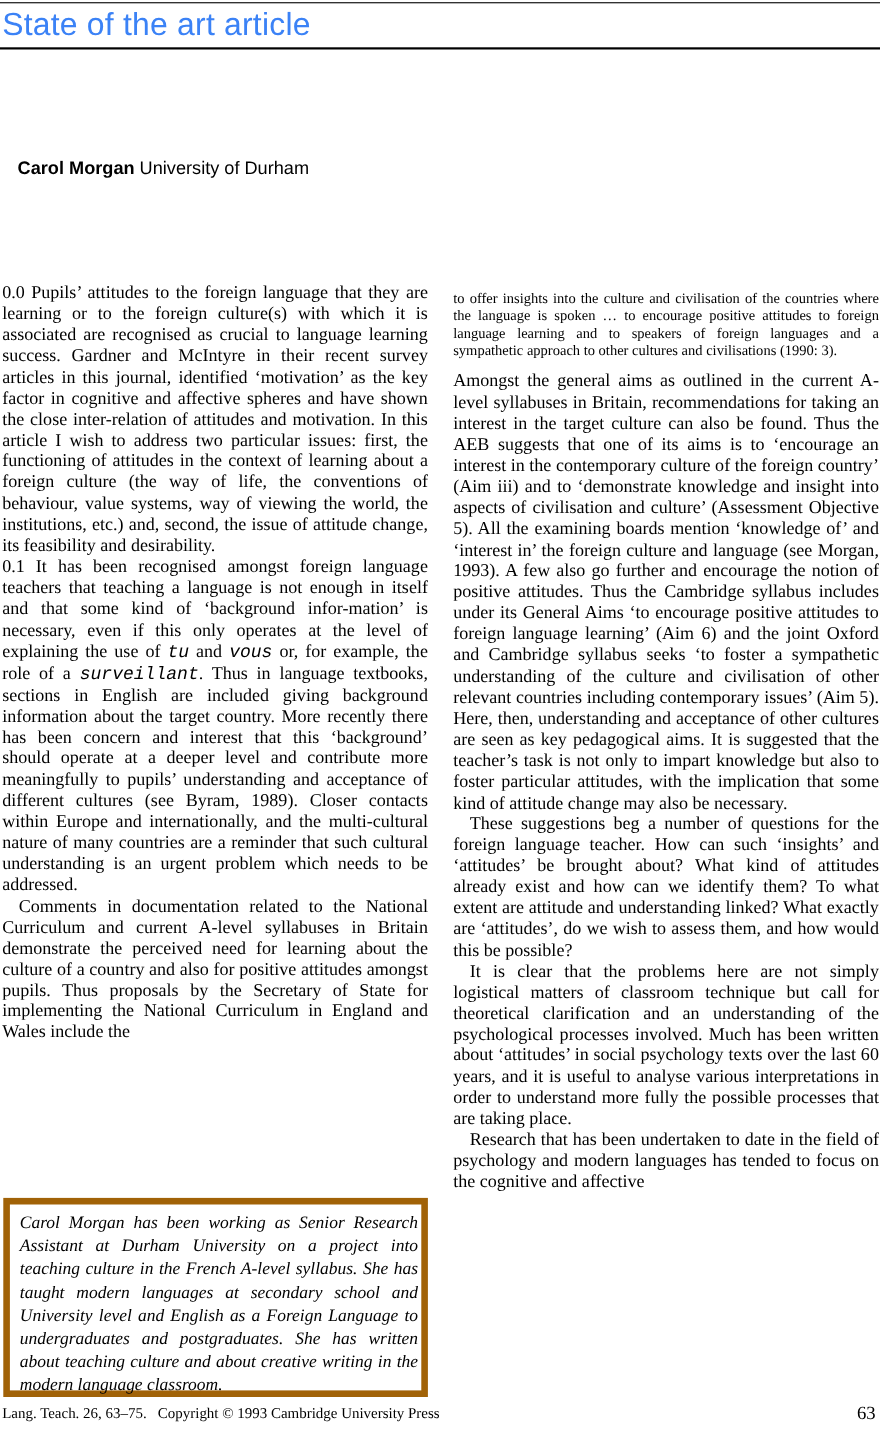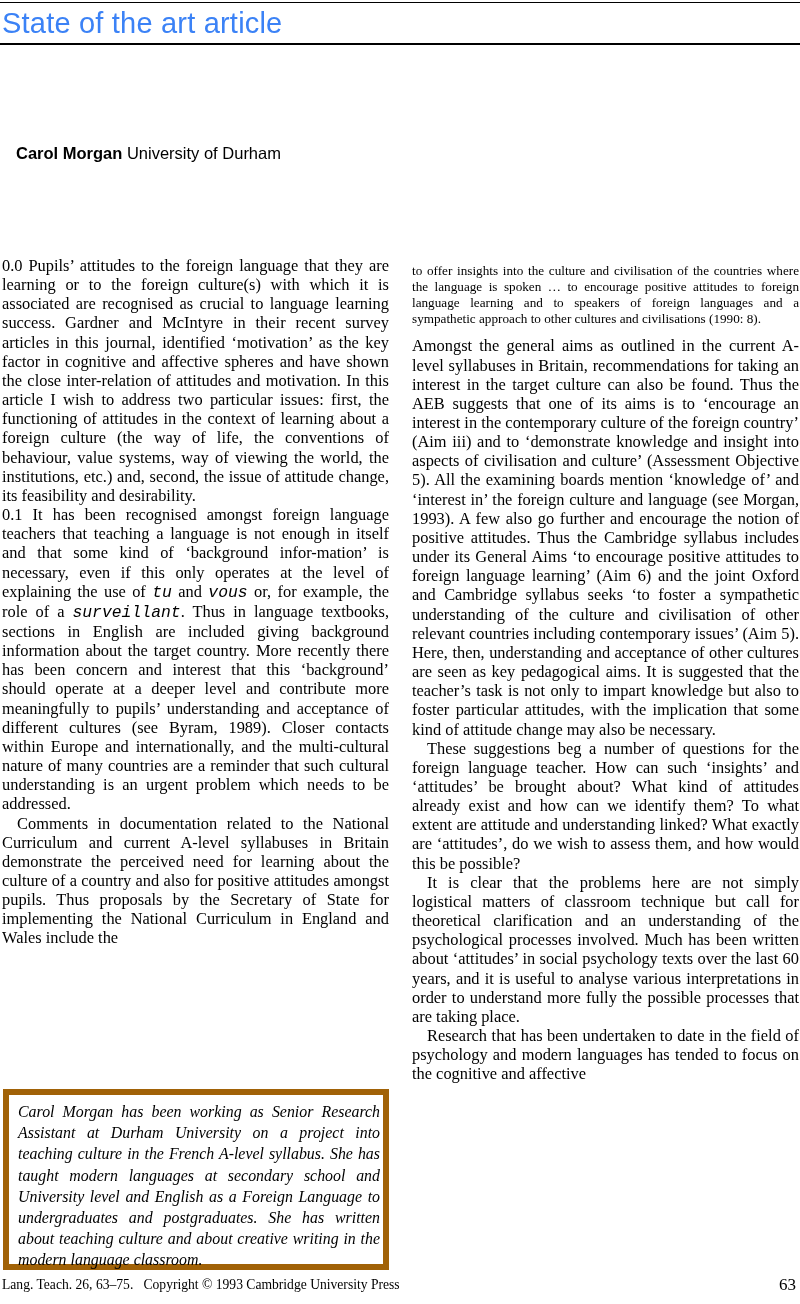--- a/index.html
+++ b/index.html
@@ -163,21 +163,21 @@
     <p class="noindent">0.0 Pupils’ attitudes to the foreign language that they are learning or to the foreign culture(s) with which it is associated are recognised as crucial to language learning success. Gardner and McIntyre in their recent survey articles in this journal, identified ‘motivation’ as the key factor in cognitive and affective spheres and have shown the close inter-relation of attitudes and motivation. In this article I wish to address two particular issues: first, the functioning of attitudes in the context of learning about a foreign culture (the way of life, the conventions of behaviour, value systems, way of viewing the world, the institutions, etc.) and, second, the issue of attitude change, its feasibility and desirability.</p>
 
     <p class="noindent"><span>0.1  It has been recognised amongst foreign language teachers that teaching a language is not enough in itself and that some kind of ‘background infor-mation’ is necessary, even if this only operates at the level of explaining the use of </span><span class="ital">tu</span><span> and </span><span class="ital">vous</span><span> or, for example, the role of a </span><span class="ital">surveillant</span><span>. Thus in language textbooks, sections in English are included giving background information about the target country. More recently there has been concern and interest that this ‘background’ should operate at a deeper level and contribute more meaningfully to pupils’ understanding and acceptance of different cultures (see Byram, 1989). Closer contacts within Europe and internationally, and the multi-cultural nature of many countries are a reminder that such cultural understanding is an urgent problem which needs to be addressed.</span></p>
 
     <p class="indent">Comments in documentation related to the National Curriculum and current A-level syllabuses in Britain demonstrate the perceived need for learning about the culture of a country and also for positive attitudes amongst pupils. Thus proposals by the Secretary of State for implementing the National Curriculum in England and Wales include the</p>
   </div>
 
   <div class="col col-right">
 
 
-    <div class="extract">to offer insights into the culture and civilisation of the countries where the language is spoken … to encourage positive attitudes to foreign language learning and to speakers of foreign languages and a sympathetic approach to other cultures and civilisations (1990: 8).</div>
+    <div class="extract">to offer insights into the culture and civilisation of the countries where the language is spoken … to encourage positive attitudes to foreign language learning and to speakers of foreign languages and a sympathetic approach to other cultures and civilisations (1990: 3).</div>
 
     <p class="noindent">Amongst the general aims as outlined in the current A-level syllabuses in Britain, recommendations for taking an interest in the target culture can also be found. Thus the AEB suggests that one of its aims is to ‘encourage an interest in the contemporary culture of the foreign country’ (Aim iii) and to ‘demonstrate knowledge and insight into aspects of civilisation and culture’ (Assessment Objective 5). All the examining boards mention ‘knowledge of’ and ‘interest in’ the foreign culture and language (see Morgan, 1993). A few also go further and encourage the notion of positive attitudes. Thus the Cambridge syllabus includes under its General Aims ‘to encourage positive attitudes to foreign language learning’ (Aim 6) and the joint Oxford and Cambridge syllabus seeks ‘to foster a sympathetic understanding of the culture and civilisation of other relevant countries including contemporary issues’ (Aim 5). Here, then, understanding and acceptance of other cultures are seen as key pedagogical aims. It is suggested that the teacher’s task is not only to impart knowledge but also to foster particular attitudes, with the implication that some kind of attitude change may also be necessary.</p>
     <p class="indent">These suggestions beg a number of questions for the foreign language teacher. How can such ‘insights’ and ‘attitudes’ be brought about? What kind of attitudes already exist and how can we identify them? To what extent are attitude and understanding linked? What exactly are ‘attitudes’, do we wish to assess them, and how would this be possible?</p>
     <p class="indent">It is clear that the problems here are not simply logistical matters of classroom technique but call for theoretical clarification and an understanding of the psychological processes involved. Much has been written about ‘attitudes’ in social psychology texts over the last 60 years, and it is useful to analyse various interpretations in order to understand more fully the possible processes that are taking place.</p>
     <p class="indent">Research that has been undertaken to date in the field of psychology and modern languages has tended to focus on the cognitive and affective</p>
   </div>
 
   <div class="bio-box">
     <div class="bio-inner">Carol Morgan has been working as Senior Research Assistant at Durham University on a project into teaching culture in the French A-level syllabus. She has taught modern languages at secondary school and University level and English as a Foreign Language to undergraduates and postgraduates. She has written about teaching culture and about creative writing in the modern language classroom.</div>
   </div>

